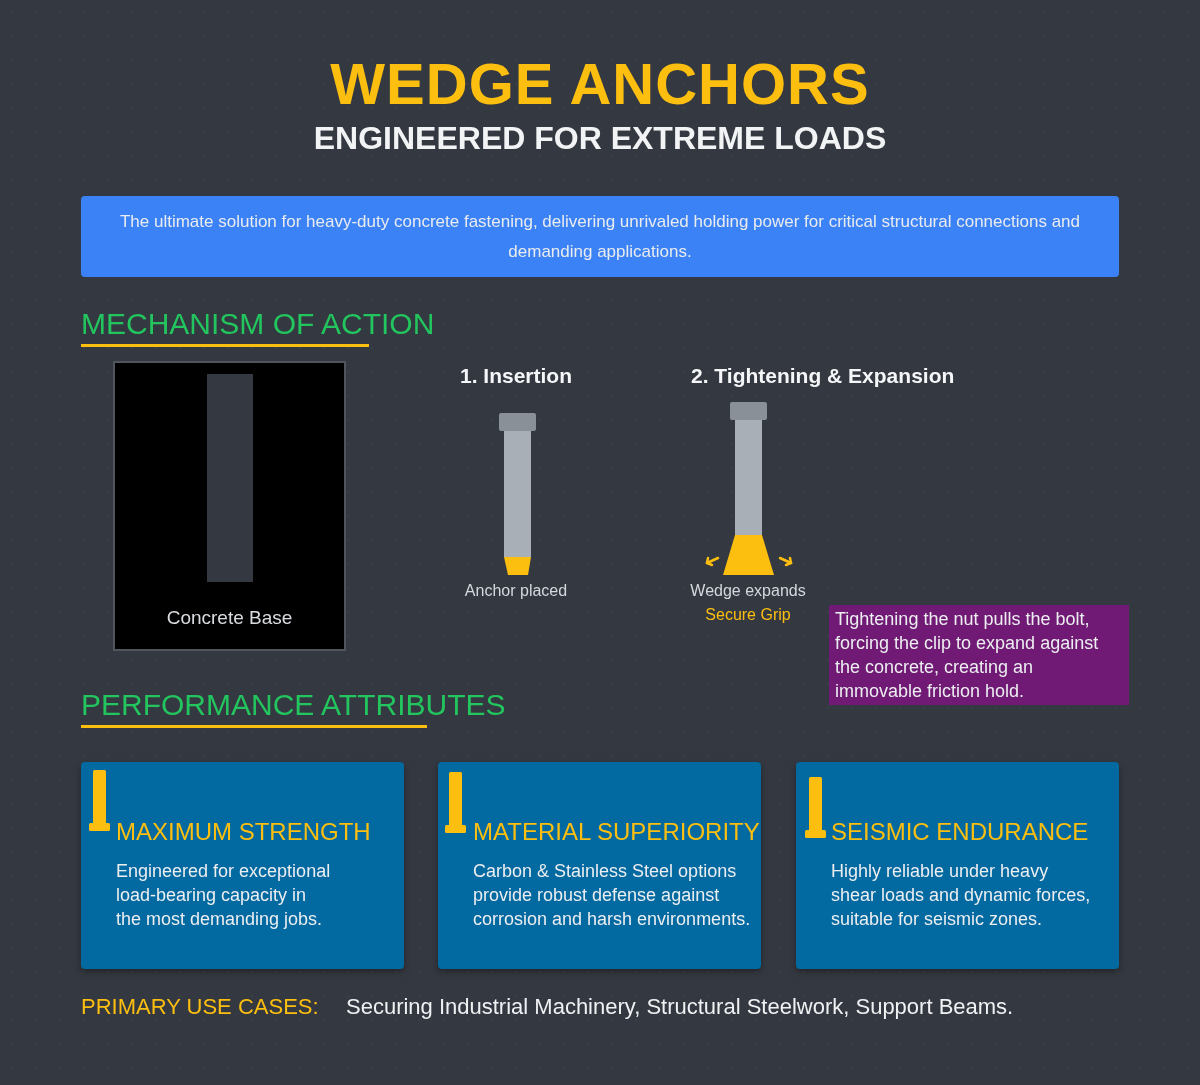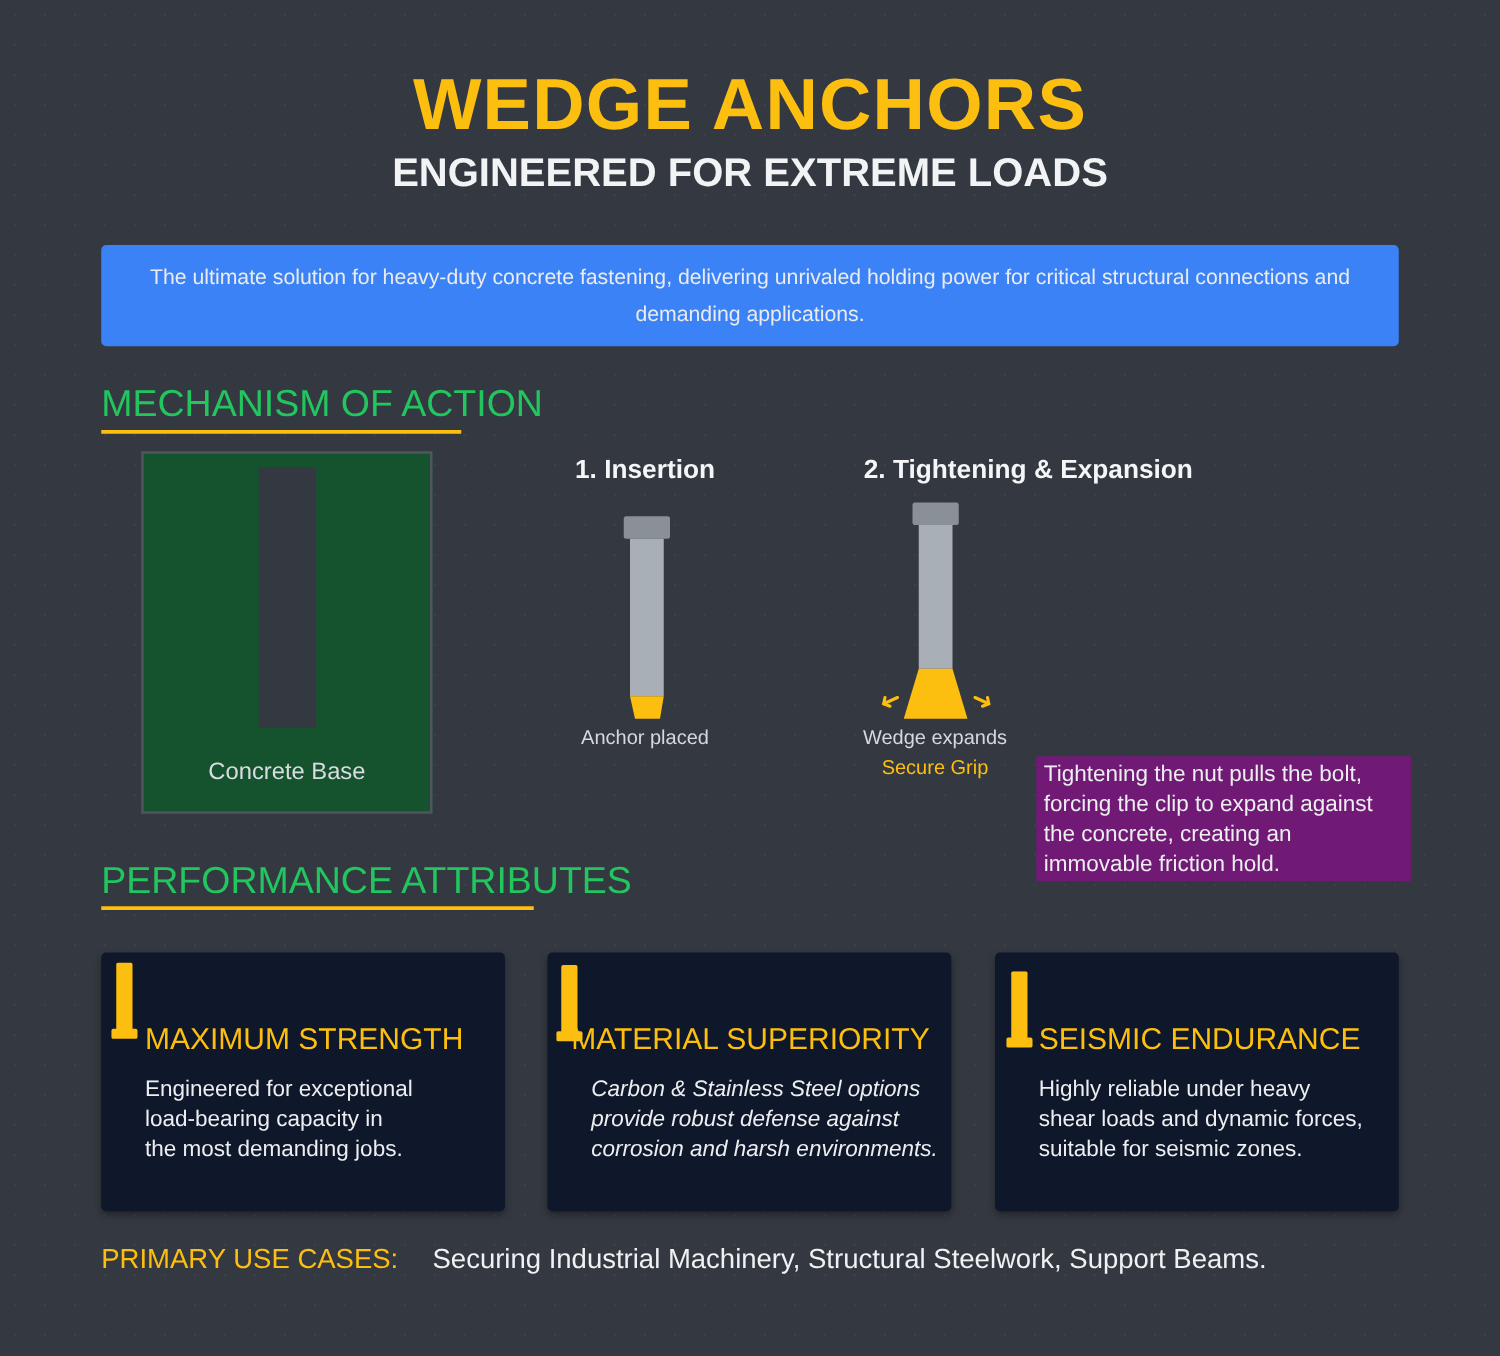--- a/index.html
+++ b/index.html
@@ -41,21 +41,21 @@
       position: absolute; left: 81px; color: #22c55e;
       font-size: 30px; line-height: 36px; white-space: nowrap;
     }
     .section-rule {
       position: absolute; left: 81px; height: 3px; background: #fdbf0f;
     }
 
     
     .concrete {
       position: absolute; left: 113px; top: 361px; width: 233px; height: 290px;
-      background: #14532d; border: 2px solid #50555d;
+      background: #000000; border: 2px solid #50555d;
     }
     .concrete-hole {
       position: absolute; left: 92px; top: 11px; width: 46px; height: 208px;
       background: #343840;
     }
     .concrete-label {
       position: absolute; left: 0; bottom: 20px; width: 100%;
       text-align: center; font-size: 19px; color: #d9dce0;
     }
 
@@ -70,21 +70,21 @@
 
     .explain {
       position: absolute; left: 829px; top: 605px; width: 300px;
       background: #701a75; padding: 2px 6px;
       font-size: 18px; line-height: 24px; color: #eceef0;
     }
 
     
     .card {
       position: absolute; top: 762px; width: 323px; height: 207px;
-      background: #0f172a; border-radius: 4px;
+      background: #0369a1; border-radius: 4px;
       box-shadow: 0 3px 6px rgba(0,0,0,0.35);
     }
     .card-icon { position: absolute; }
     .card-title {
       position: absolute; top: 56px; color: #fdbf0f; font-size: 24px; white-space: nowrap;
     }
     .card-body {
       position: absolute; top: 97px; font-size: 18px; line-height: 24px; color: #eceef0;
       white-space: pre-line;
     }
@@ -154,22 +154,22 @@
   <div class="card-body" style="left:35px;">Engineered for exceptional
 load-bearing capacity in
 the most demanding jobs.</div>
 </div>
 
 <div class="card" style="left:438px;">
   <svg class="card-icon" style="left:7px; top:10px;" width="22" height="62" viewBox="0 0 22 62">
     <rect x="4" y="0" width="13" height="54" rx="1.5" fill="#fdbf0f"></rect>
     <rect x="0" y="53" width="21" height="8" rx="1.5" fill="#fdbf0f"></rect>
   </svg>
-  <div class="card-title" style="left:19px;">MATERIAL SUPERIORITY</div>
-  <div class="card-body" style="left:35px;font-style:italic;">Carbon &amp; Stainless Steel options
+  <div class="card-title" style="left:35px;">MATERIAL SUPERIORITY</div>
+  <div class="card-body" style="left:35px;">Carbon &amp; Stainless Steel options
 provide robust defense against
 corrosion and harsh environments.</div>
 </div>
 
 <div class="card" style="left:796px;">
   <svg class="card-icon" style="left:9px; top:15px;" width="22" height="62" viewBox="0 0 22 62">
     <rect x="4" y="0" width="13" height="54" rx="1.5" fill="#fdbf0f"></rect>
     <rect x="0" y="53" width="21" height="8" rx="1.5" fill="#fdbf0f"></rect>
   </svg>
   <div class="card-title" style="left:35px;text-align:right;">SEISMIC ENDURANCE</div>

